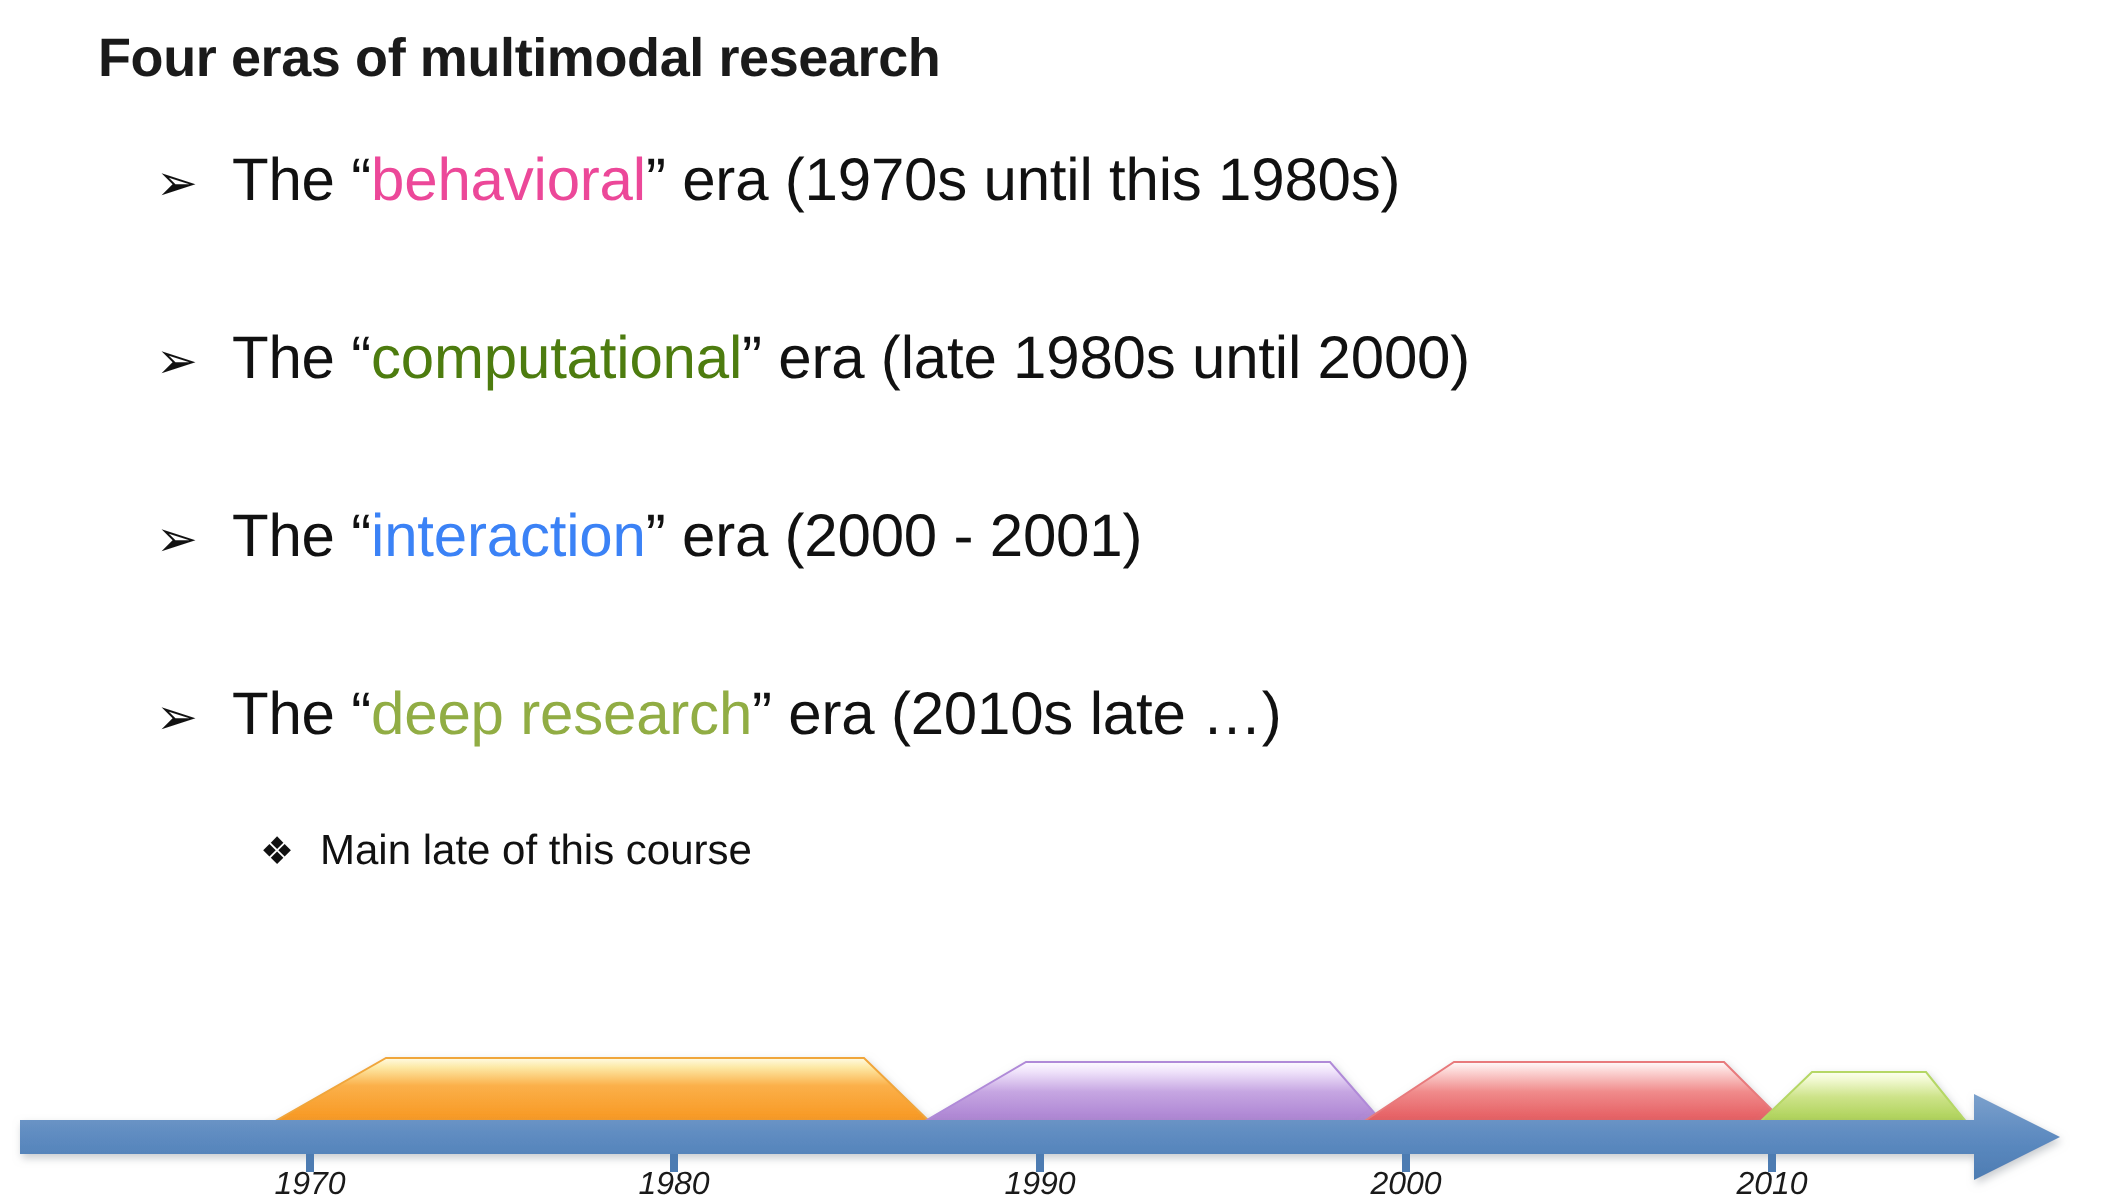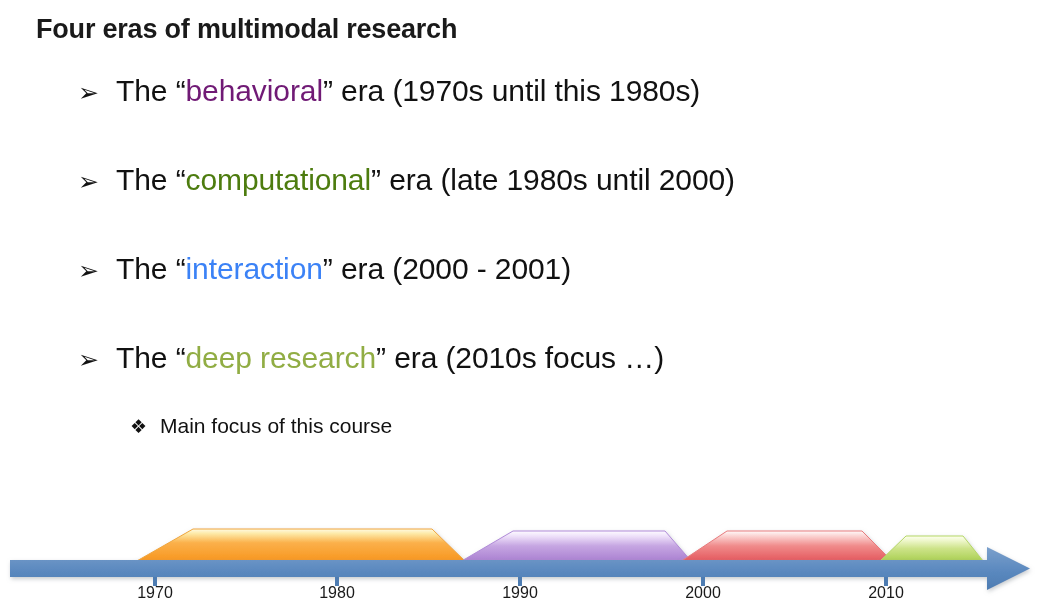--- a/index.html
+++ b/index.html
@@ -12,21 +12,21 @@
     height: 598px;
     position: relative;
     overflow: hidden;
     font-family: "Liberation Sans", sans-serif;
     color: #000000;
   }
 
   
   #slide-title {
     position: absolute;
-    left: 36px;
+    left: 49px;
     top: 14px;
     font-size: 27px;
     font-weight: bold;
     letter-spacing: -0.2px;
     color: #1a1a1a;
     white-space: nowrap;
   }
 
   
   #bullet-list {
@@ -48,21 +48,21 @@
     color: #111111;
     font-family: "DejaVu Sans", sans-serif;
   }
   .bullet-text {
     font-size: 30px;
     line-height: 1.15;
     color: #111111;
     white-space: nowrap;
     letter-spacing: -0.1px;
   }
-  .kw-behavioral   { color: #701a75; text-align: center; }
+  .kw-behavioral   { color: #ec4899; text-align: center; }
   .kw-computational{ color: #4d7c0f; }
   .kw-interaction  { color: #3b82f6; }
   .kw-deep         { color: #91ad44; }
 
   
   #sub-bullet-row {
     position: absolute;
     left: 130px;
     top: 414px;
     display: flex;
@@ -81,20 +81,21 @@
     white-space: nowrap;
   }
 
   
   #timeline {
     position: absolute;
     left: 0;
     top: 505px;
     width: 1054px;
     height: 93px;
+    font-style: italic;
   }
   #timeline-svg {
     position: absolute;
     left: 0;
     top: 0;
   }
   .tick-label {
     position: absolute;
     font-size: 16px;
     color: #1a1a1a;
@@ -119,28 +120,28 @@
     <span class="bullet-text"><span>The “</span><span class="kw-computational">computational</span><span>” era (late 1980s until 2000)</span></span>
   </div>
 
   <div class="bullet-row">
     <span class="bullet-marker">➢</span>
     <span class="bullet-text"><span>The “</span><span class="kw-interaction">interaction</span><span>” era (2000 - 2001)</span></span>
   </div>
 
   <div class="bullet-row">
     <span class="bullet-marker">➢</span>
-    <span class="bullet-text"><span>The “</span><span class="kw-deep">deep research</span><span>” era (2010s focus …)</span></span>
+    <span class="bullet-text"><span>The “</span><span class="kw-deep">deep research</span><span>” era (2010s late …)</span></span>
   </div>
 
 </div>
 
 <div id="sub-bullet-row">
   <span id="sub-bullet-marker">❖</span>
-  <span id="sub-bullet-text">Main focus of this course</span>
+  <span id="sub-bullet-text">Main late of this course</span>
 </div>
 
 <div id="timeline">
   <svg id="timeline-svg" width="1054" height="93" viewBox="0 0 1054 93">
     <defs>
       <linearGradient id="gradOrange" x1="0" y1="0" x2="0" y2="1">
         <stop offset="0%" stop-color="#fffbe4"></stop>
         <stop offset="14%" stop-color="#fde9a6"></stop>
         <stop offset="42%" stop-color="#fbb04a"></stop>
         <stop offset="100%" stop-color="#f7951d"></stop>

